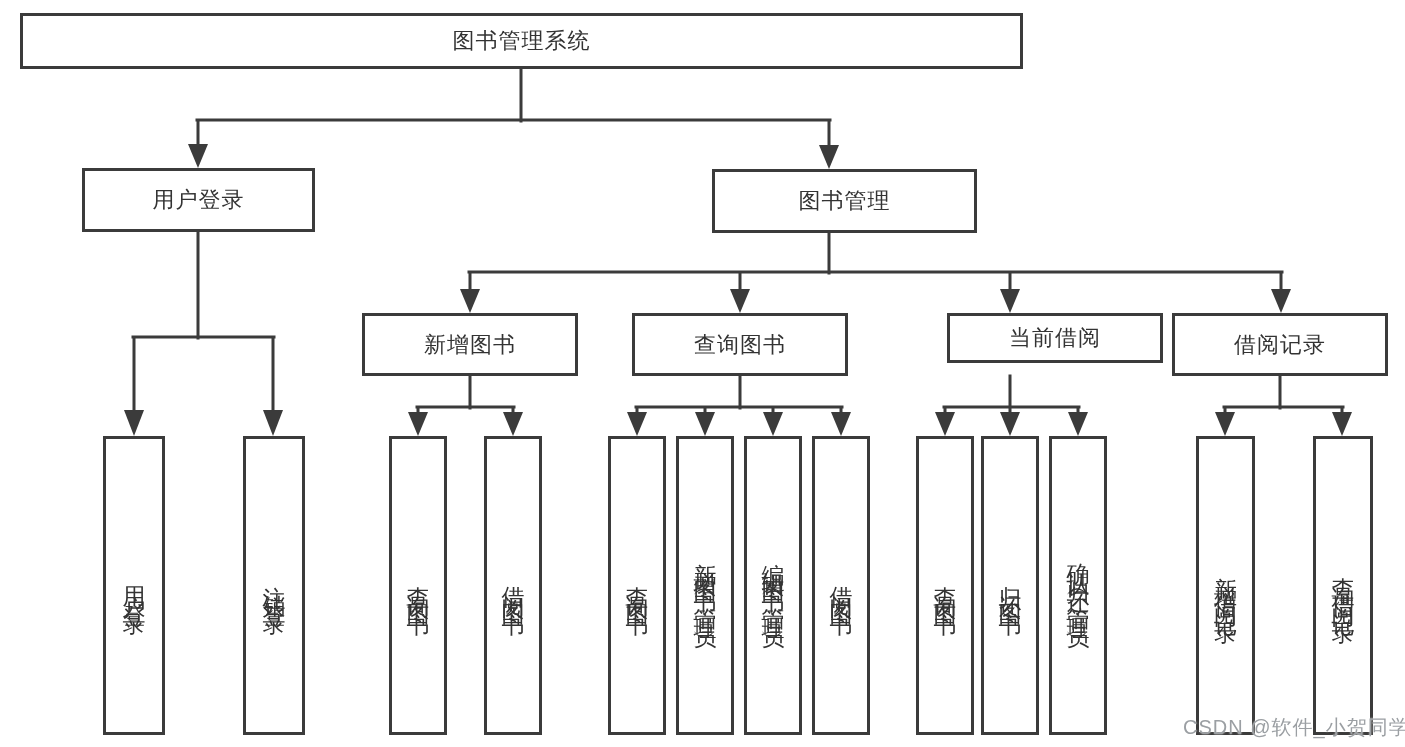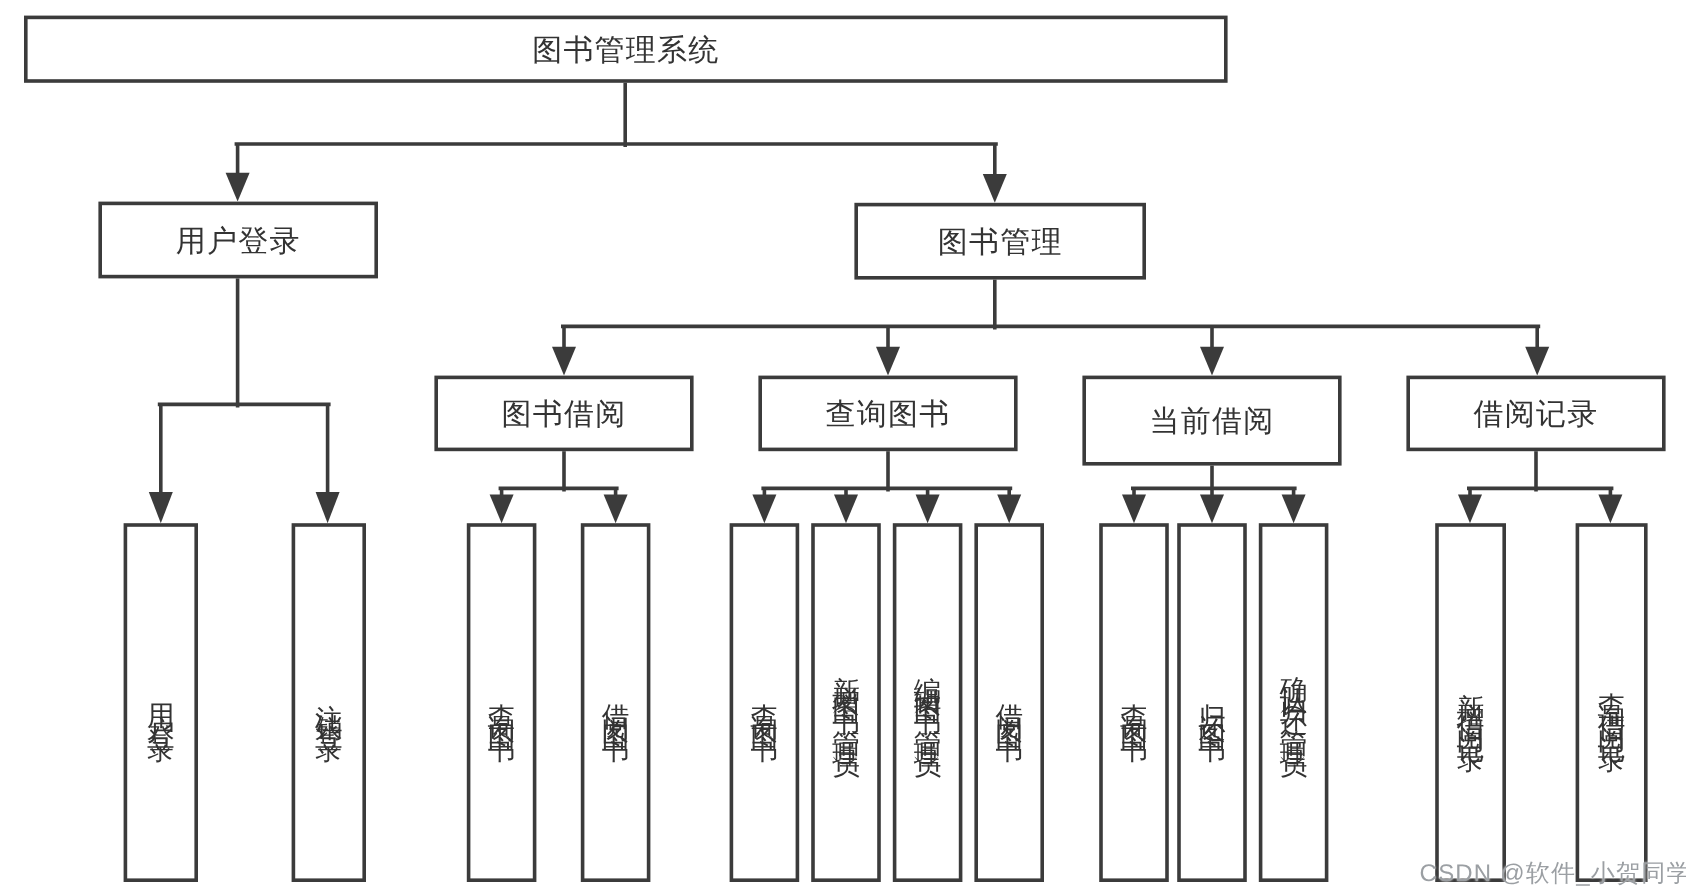--- a/index.html
+++ b/index.html
@@ -12,21 +12,21 @@
   }
   #connectors{
     position:absolute;left:0;top:0;width:1405px;height:747px;z-index:1;
   }
   .box{
     position:absolute;z-index:2;
     box-sizing:border-box;
     background:#fff;
     border:3px solid #3b3b3b;
     display:flex;align-items:center;justify-content:center;
-    font-size:25px;
+    font-size:22px;
     letter-spacing:1px;
     white-space:nowrap;
   }
   .leaf{
     position:absolute;z-index:2;
     box-sizing:border-box;
     top:436px;height:299px;
     background:#fff;
     border:3px solid #3b3b3b;
     display:flex;align-items:center;justify-content:center;
@@ -78,25 +78,25 @@
     <polygon points="1000,412 1020,412 1010,436"></polygon>
     <polygon points="1068,412 1088,412 1078,436"></polygon>
     <polygon points="1215,412 1235,412 1225,436"></polygon>
     <polygon points="1332,412 1352,412 1342,436"></polygon>
   </g>
 </svg>
 
 <div class="box" style="left:20px;top:13px;width:1003px;height:56px">图书管理系统</div>
 
 <div class="box" style="left:82px;top:168px;width:233px;height:64px">用户登录</div>
-<div class="box" style="left:712px;top:169px;width:243px;height:64px">图书管理</div>
+<div class="box" style="left:712px;top:169px;width:265px;height:64px">图书管理</div>
 
-<div class="box" style="left:362px;top:313px;width:216px;height:63px">图书借阅</div>
+<div class="box" style="left:362px;top:313px;width:216px;height:63px">新增图书</div>
 <div class="box" style="left:632px;top:313px;width:216px;height:63px">查询图书</div>
-<div class="box" style="left:902px;top:313px;width:216px;height:75px">当前借阅</div>
+<div class="box" style="left:947px;top:313px;width:216px;height:50px">当前借阅</div>
 <div class="box" style="left:1172px;top:313px;width:216px;height:63px">借阅记录</div>
 
 <div class="leaf" style="left:103px;width:62px">用户登录</div>
 <div class="leaf" style="left:243px;width:62px">注销登录</div>
 
 <div class="leaf" style="left:389px;width:58px">查询图书</div>
 <div class="leaf" style="left:484px;width:58px">借阅图书</div>
 
 <div class="leaf" style="left:608px;width:58px">查询图书</div>
 <div class="leaf" style="left:676px;width:58px">新增图书（管理员）</div>

